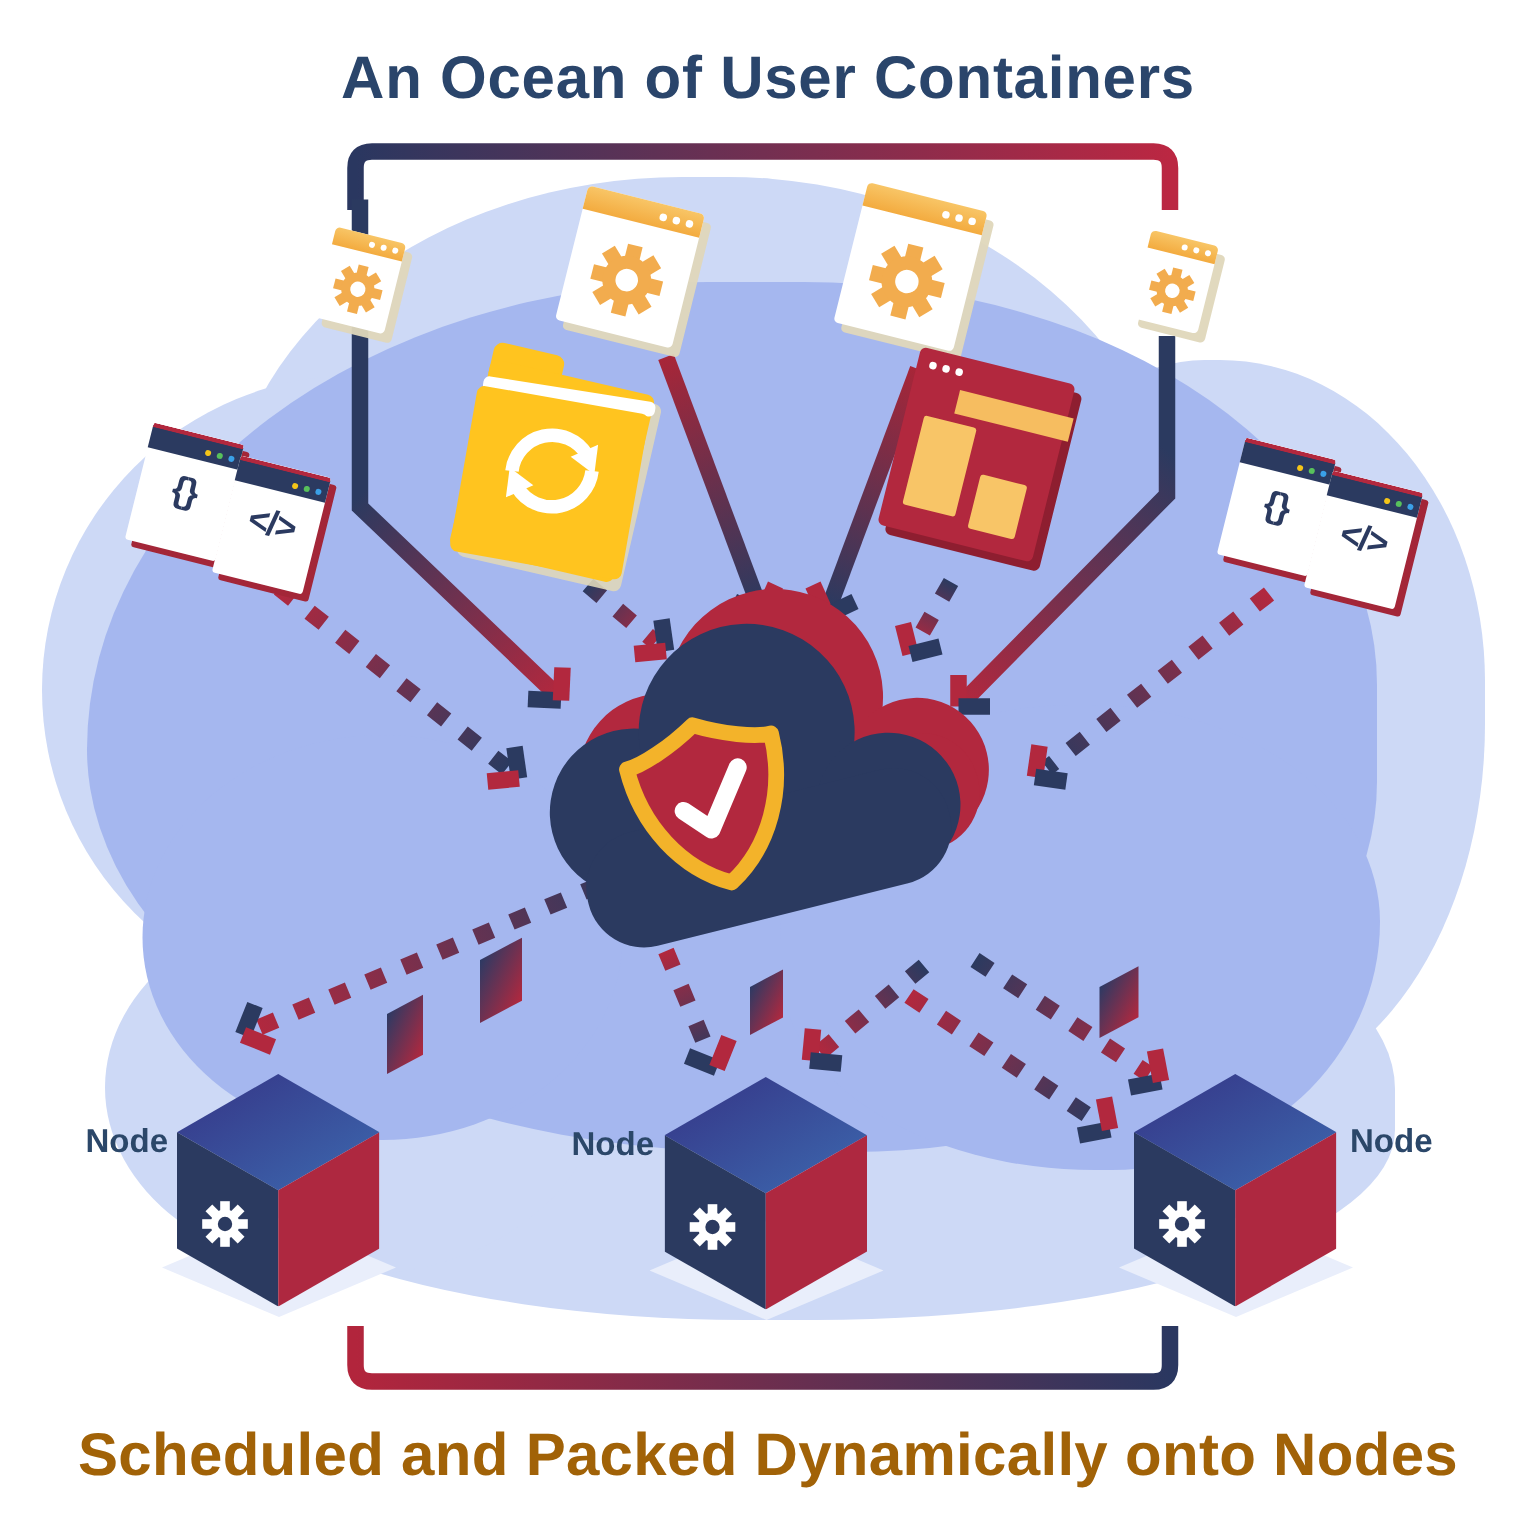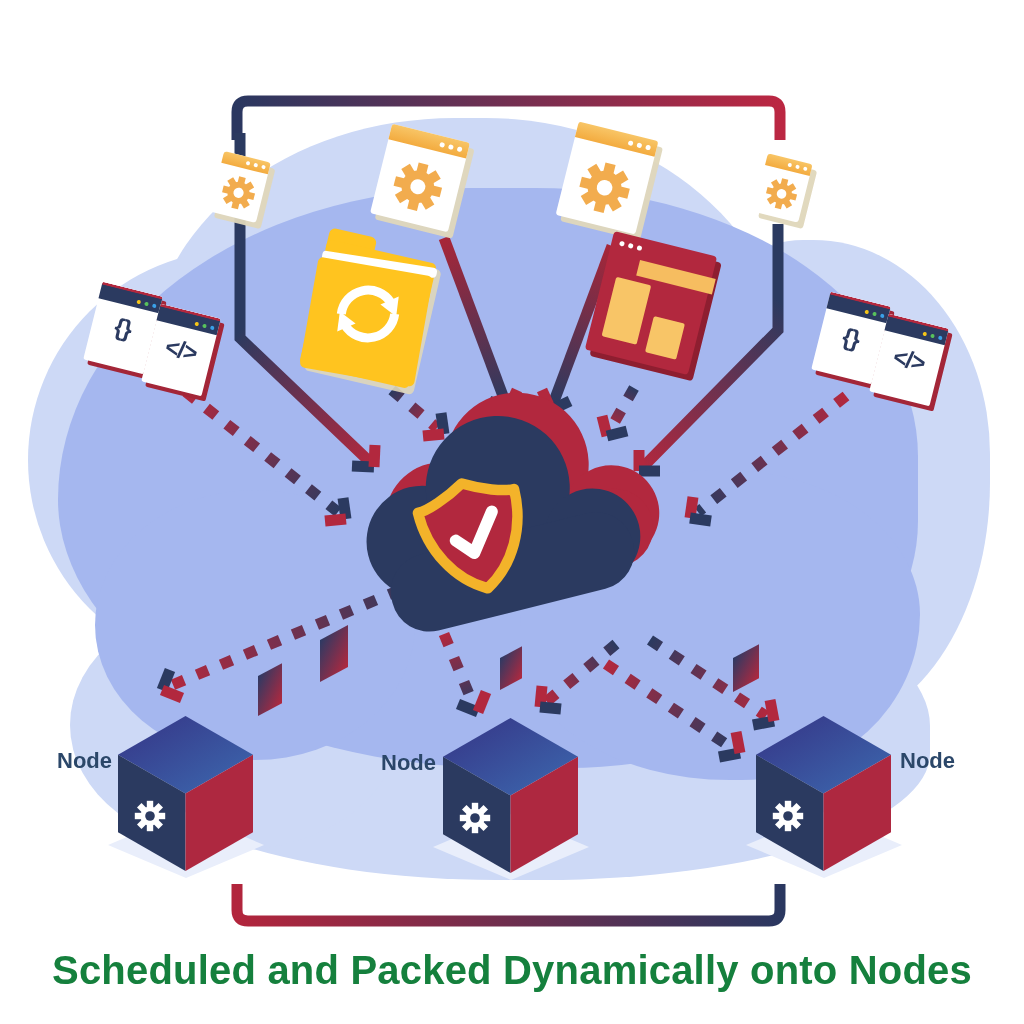--- a/index.html
+++ b/index.html
@@ -15,21 +15,21 @@
   .bl3{left:640px;top:240px;width:350px;height:490px;border-radius:48% 52% 50% 50%/55% 45% 52% 48%;}
   .bl4{left:110px;top:560px;width:820px;height:320px;border-radius:45% 55% 50% 50%/60% 55% 42% 46%;}
   .bl5{left:70px;top:600px;width:330px;height:250px;border-radius:50%;}
   .bm1{left:58px;top:188px;width:860px;height:580px;border-radius:52% 48% 44% 56%/58% 50% 46% 50%;}
   .bm2{left:520px;top:470px;width:400px;height:310px;border-radius:50% 50% 46% 54%/52% 48% 55% 45%;}
   .bm3{left:95px;top:490px;width:320px;height:270px;border-radius:50%;}
   
   .title{left:0;right:0;top:30px;text-align:center;font-size:40px;font-weight:600;
          color:#2a456b;letter-spacing:.5px;}
   .caption{left:0;right:0;top:948px;text-align:center;font-size:40px;font-weight:600;
-           color:#15803d;letter-spacing:.2px;}
+           color:#a16207;letter-spacing:.2px;}
   .node-label{font-size:22px;font-weight:600;color:#2b4769;}
   .dots{position:absolute;display:flex;gap:4px;}
   .dot{width:5px;height:5px;border-radius:50%;background:#ffffff;}
   
   .gearwin{position:absolute;transform:rotate(14deg);}
   .gearwin .body{position:absolute;inset:0;background:#ffffff;border-radius:3px;
                  box-shadow:6px 5px 0 rgba(223,215,186,0.95);}
   .gearwin .bar{position:absolute;left:0;right:0;top:0;height:16px;border-radius:3px 3px 0 0;
                 background:linear-gradient(180deg,#f8c566,#f3ab3f);}
   .gearwin.small .bar{height:12px;}
@@ -433,15 +433,16 @@
           <rect x="-4" y="-19" width="8" height="38" transform="rotate(45)"></rect>
           <rect x="-4" y="-19" width="8" height="38" transform="rotate(90)"></rect>
           <rect x="-4" y="-19" width="8" height="38" transform="rotate(135)"></rect>
           <circle r="12"></circle>
         </g>
       <circle r="6" fill="#2b3a60"></circle>
     </svg>
   </div>
   <div class="abs node-label" style="left:900px;top:748px;width:90px;text-align:left;">Node</div>
 
+  <div class="abs title">An Ocean of User Containers</div>
   <div class="abs caption">Scheduled and Packed Dynamically onto Nodes</div>
 
 </div>
 
 </body></html>

